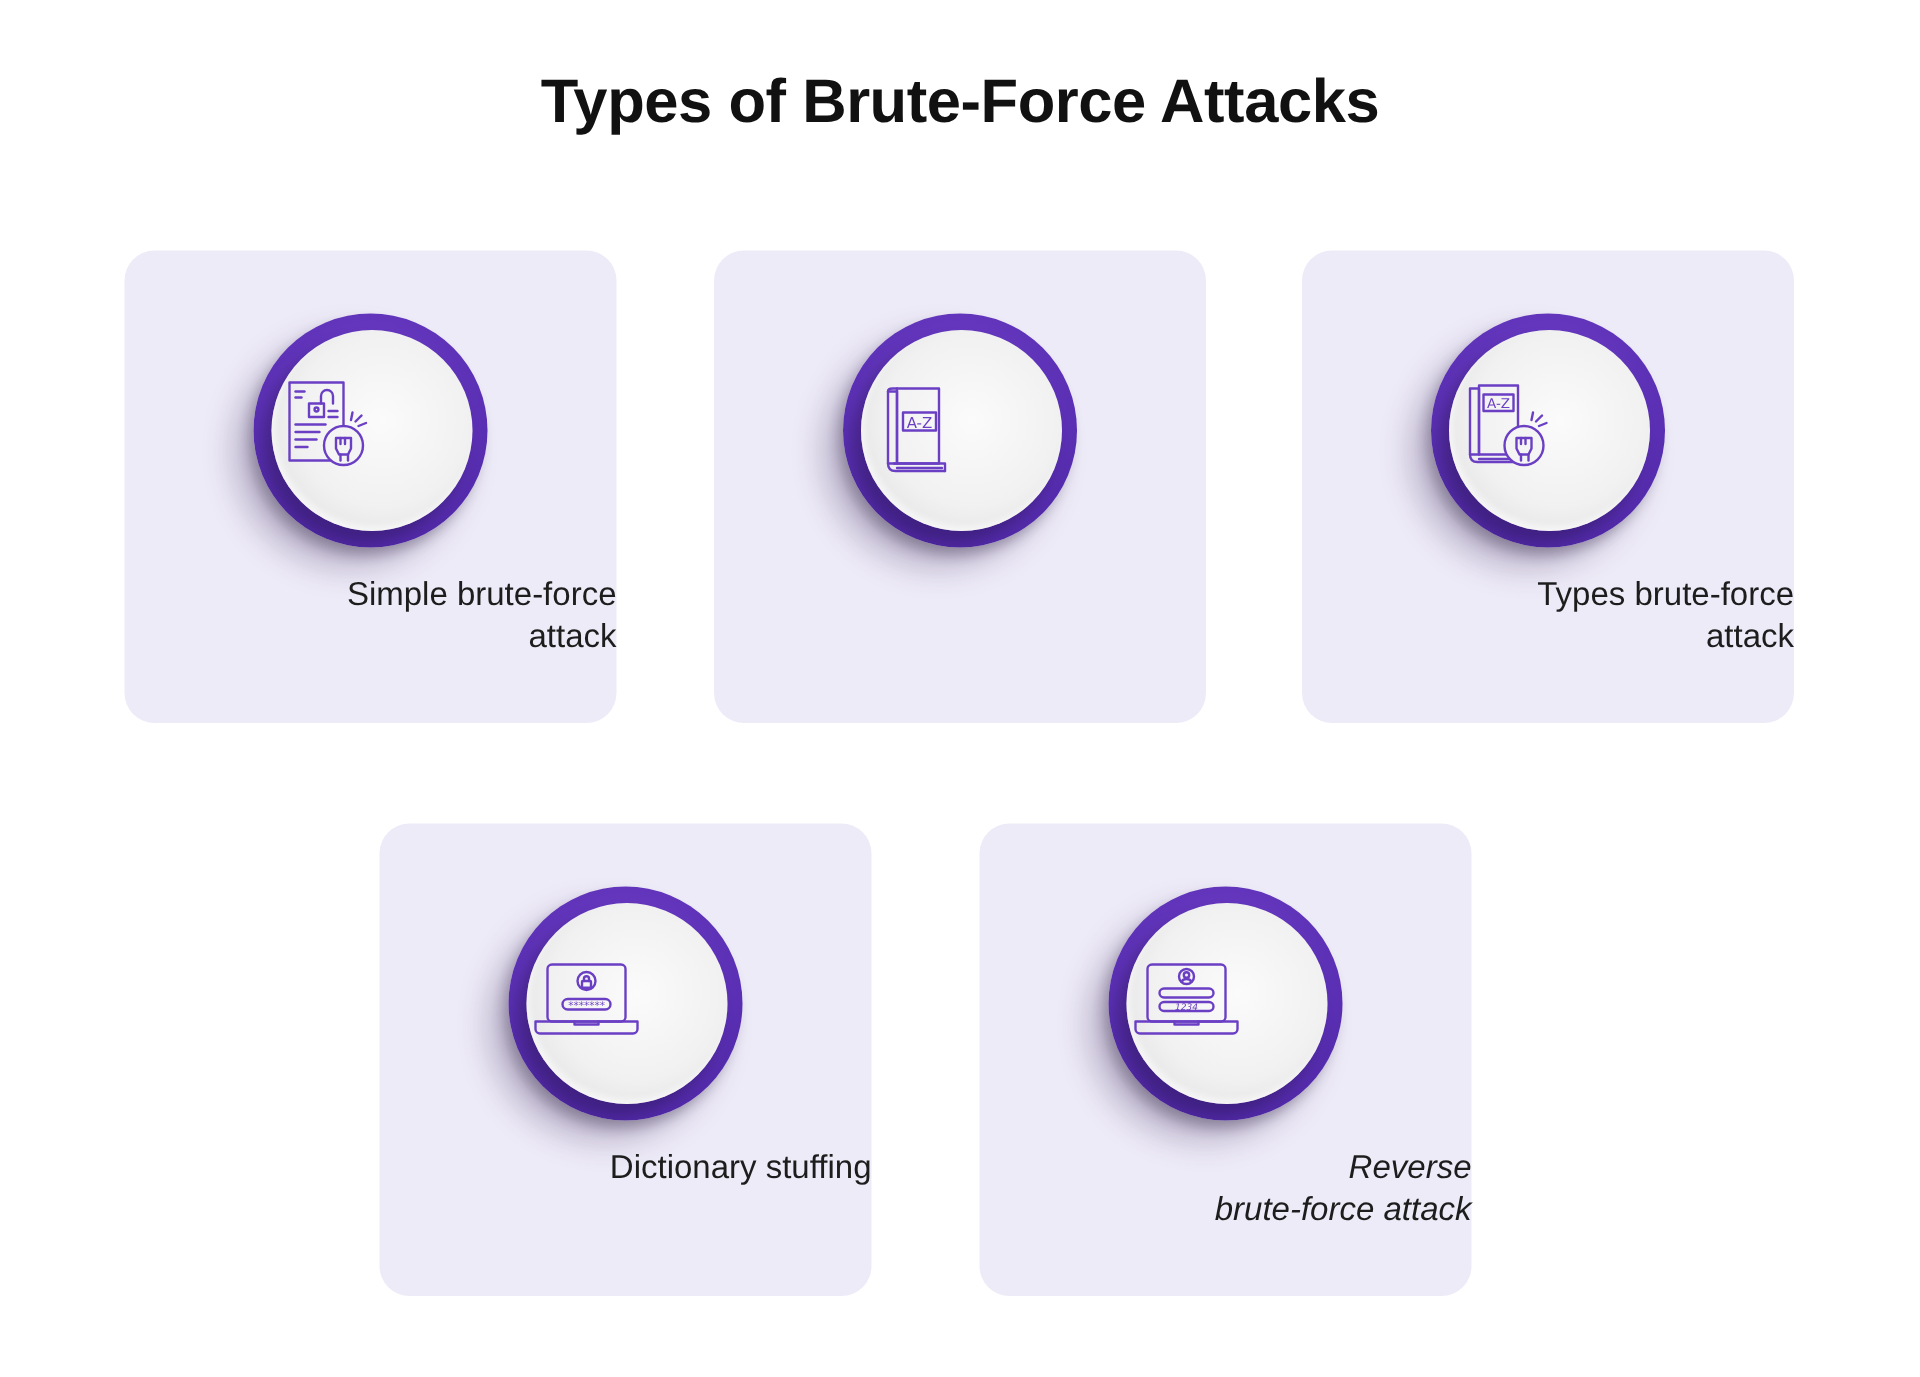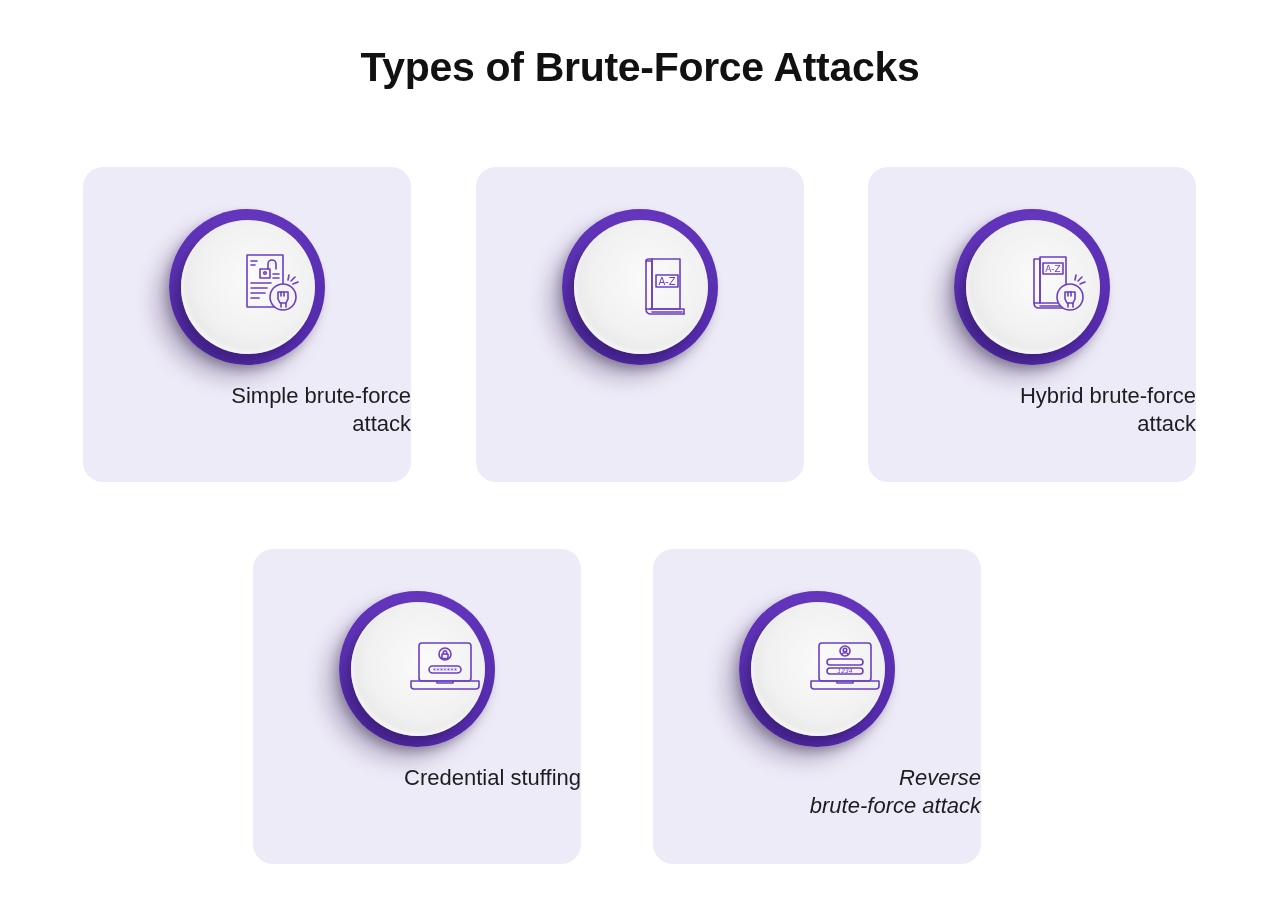--- a/index.html
+++ b/index.html
@@ -33,21 +33,21 @@
       background: radial-gradient(circle at 50% 30%, #6c3dc6 0%, #5a2fb3 60%, #4a24a0 100%);
       box-shadow: -14px 14px 20px rgba(60, 40, 90, 0.28), -4px 6px 8px rgba(40, 30, 60, 0.25);
     }
     .disc {
       position: absolute;
       left: 12px; top: 11px;
       width: 134px; height: 134px;
       border-radius: 50%;
       background: radial-gradient(circle at 55% 45%, #fbfbfb 0%, #f1f1f1 55%, #dadada 100%);
       box-shadow: -6px 8px 10px rgba(0,0,0,0.25), inset 2px -3px 4px rgba(255,255,255,0.6);
-      display: flex; align-items: center; justify-content: flex-end;
+      display: flex; align-items: center; justify-content: flex-start;
     }
     .disc svg { width: 80px; height: 80px; }
     .label {
       position: absolute;
       left: 0; width: 328px; top: 215px;
       text-align: right;
       font-size: 22px; line-height: 28px;
       color: #1d1d1d;
       font-weight: 400;
     }
@@ -130,21 +130,21 @@
           <line class="stroke" x1="51" y1="45" x2="51" y2="49"></line>
           <line class="stroke" x1="48" y1="56" x2="48" y2="60"></line>
           <line class="stroke" x1="53" y1="56" x2="53" y2="60"></line>
           <line class="stroke" x1="58" y1="34" x2="62" y2="30"></line>
           <line class="stroke" x1="60" y1="37" x2="65" y2="35"></line>
           <line class="stroke" x1="55" y1="33" x2="56" y2="28"></line>
         </svg>
       </div>
     </div>
     <div class="label">
-      <div>Hybrid brute-force</div>
+      <div>Types brute-force</div>
       <div>attack</div>
     </div>
   </div>
 
   <div class="card" style="left:253px; top:549px;">
     <div class="circle-wrap">
       <div class="ring"></div>
       <div class="disc">
         <svg viewBox="0 0 80 80">
           <rect class="stroke" x="14" y="14" width="52" height="38" rx="3"></rect>
@@ -152,21 +152,21 @@
           <path class="stroke" d="M32 52 v2 h16 v-2"></path>
           <circle class="stroke" cx="40" cy="25" r="6"></circle>
           <rect class="stroke" x="37" y="25" width="6" height="4.5" rx="0.5"></rect>
           <path class="stroke" d="M38.3 25 v-1.5 a1.7 1.7 0 0 1 3.4 0 v1.5"></path>
           <rect class="stroke" x="24" y="37" width="32" height="7" rx="3.5"></rect>
           <text class="icon-text" x="40" y="43.5" font-size="7" text-anchor="middle">*******</text>
         </svg>
       </div>
     </div>
     <div class="label">
-      <div>Credential stuffing</div>
+      <div>Dictionary stuffing</div>
     </div>
   </div>
 
   <div class="card" style="left:653px; top:549px;font-style:italic;">
     <div class="circle-wrap">
       <div class="ring"></div>
       <div class="disc">
         <svg viewBox="0 0 80 80">
           <rect class="stroke" x="14" y="14" width="52" height="38" rx="3"></rect>
           <path class="stroke" d="M6 52 h68 v5 a3 3 0 0 1 -3 3 h-62 a3 3 0 0 1 -3 -3 z"></path>

